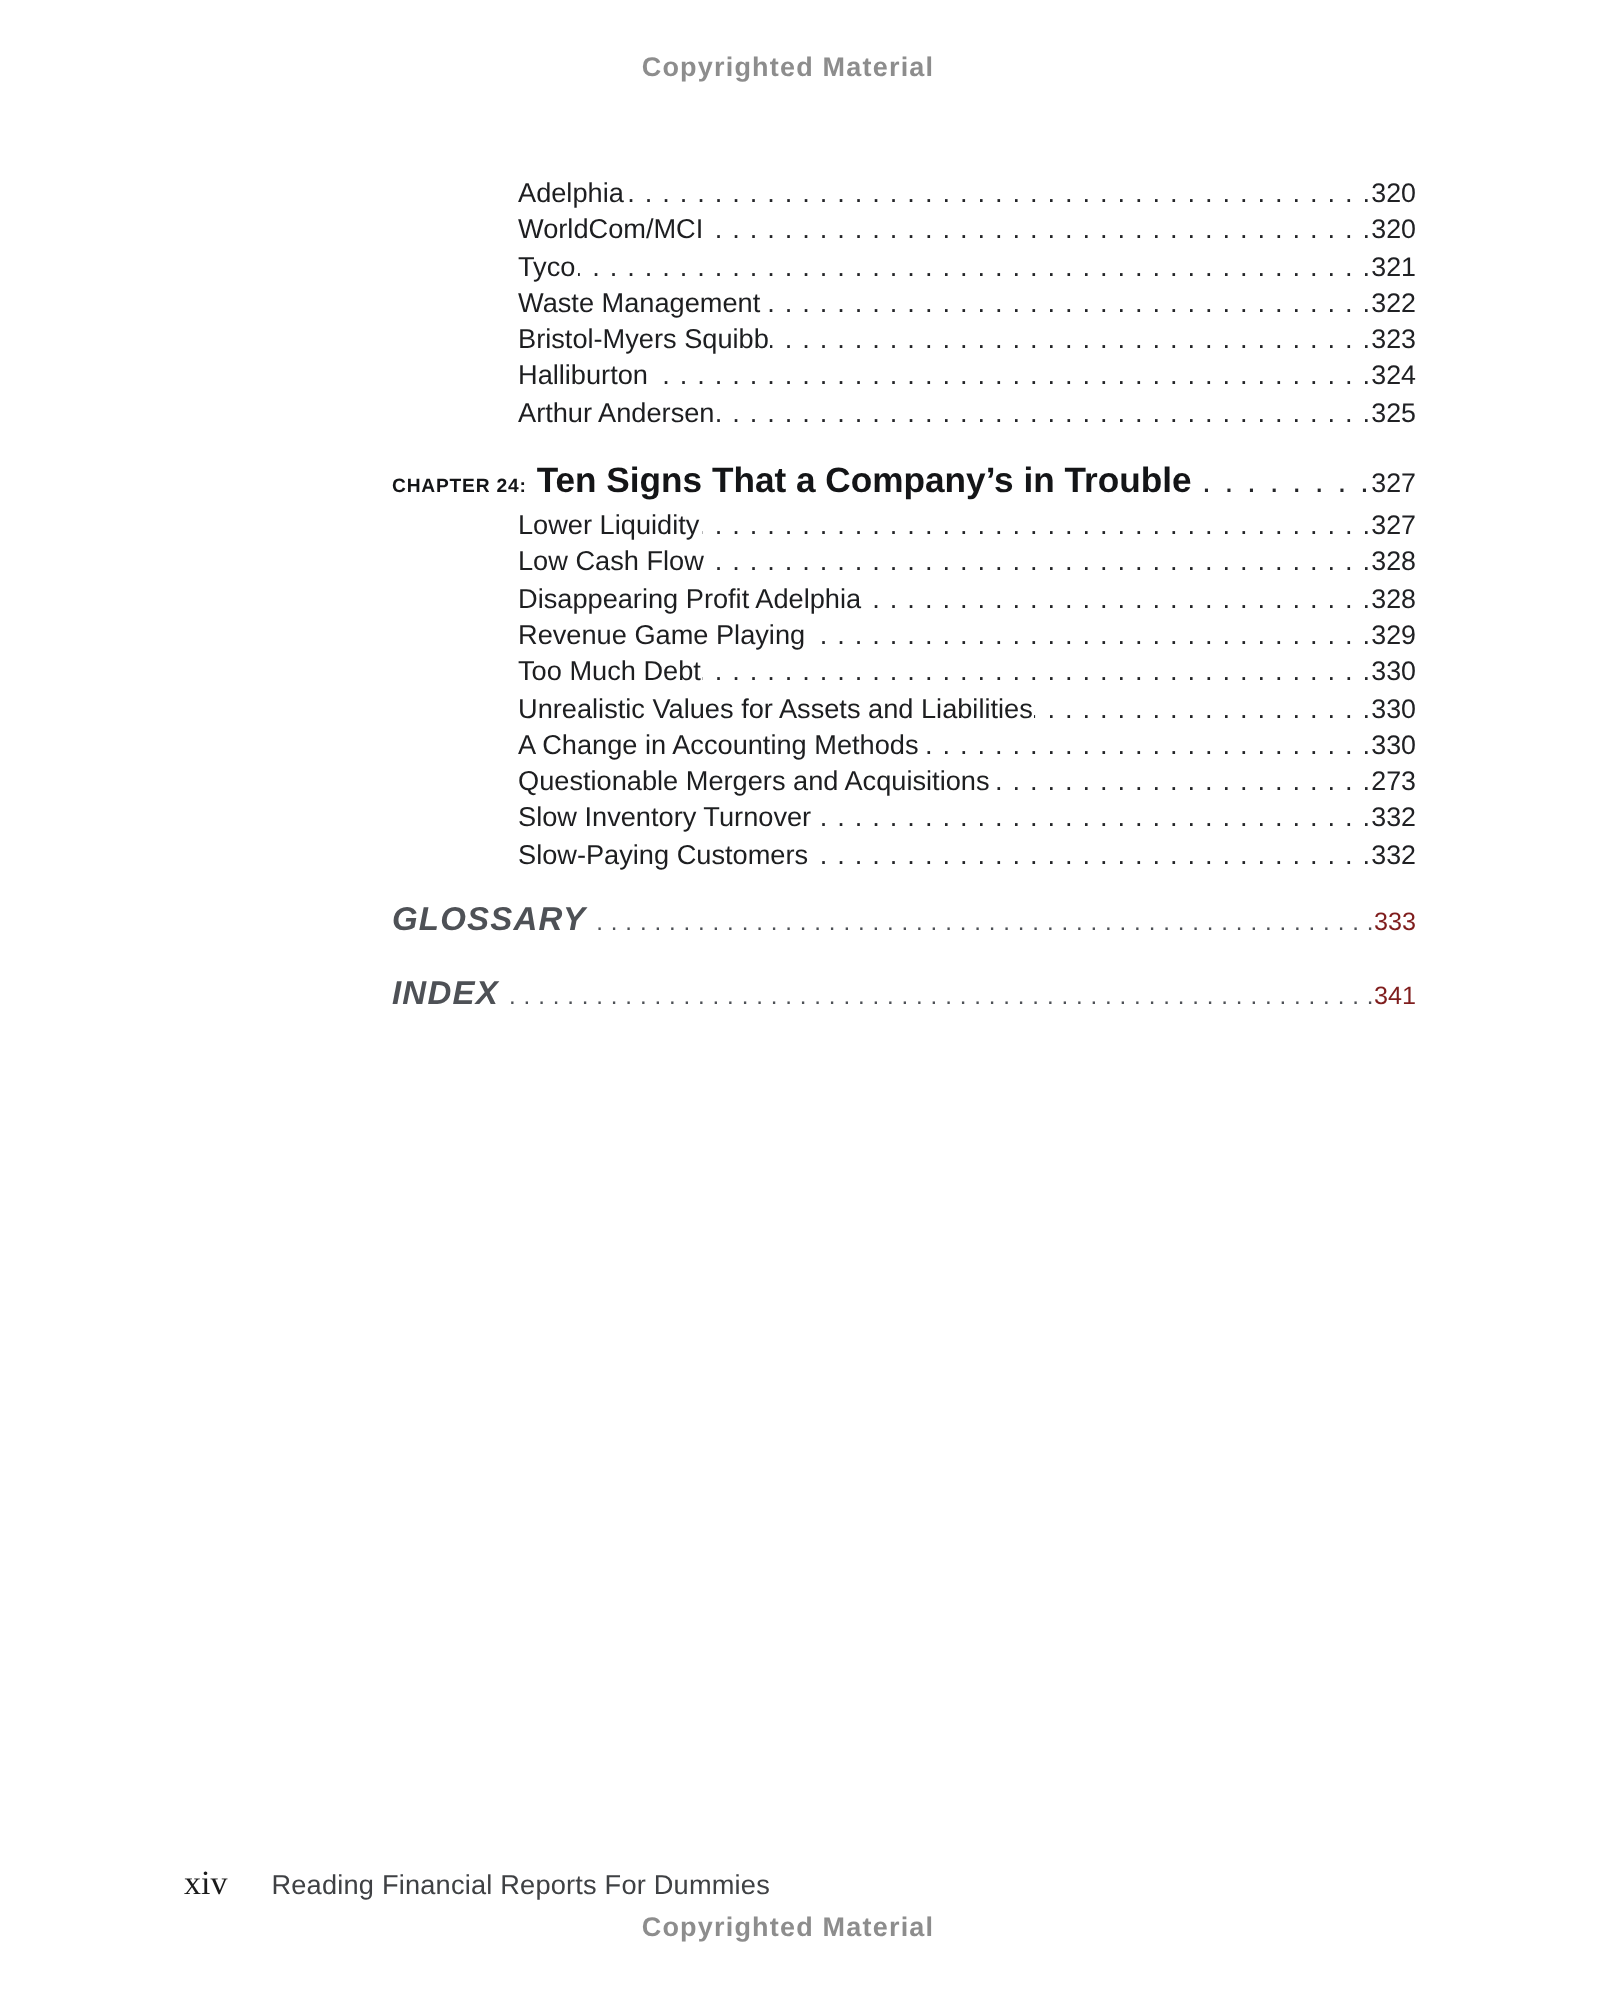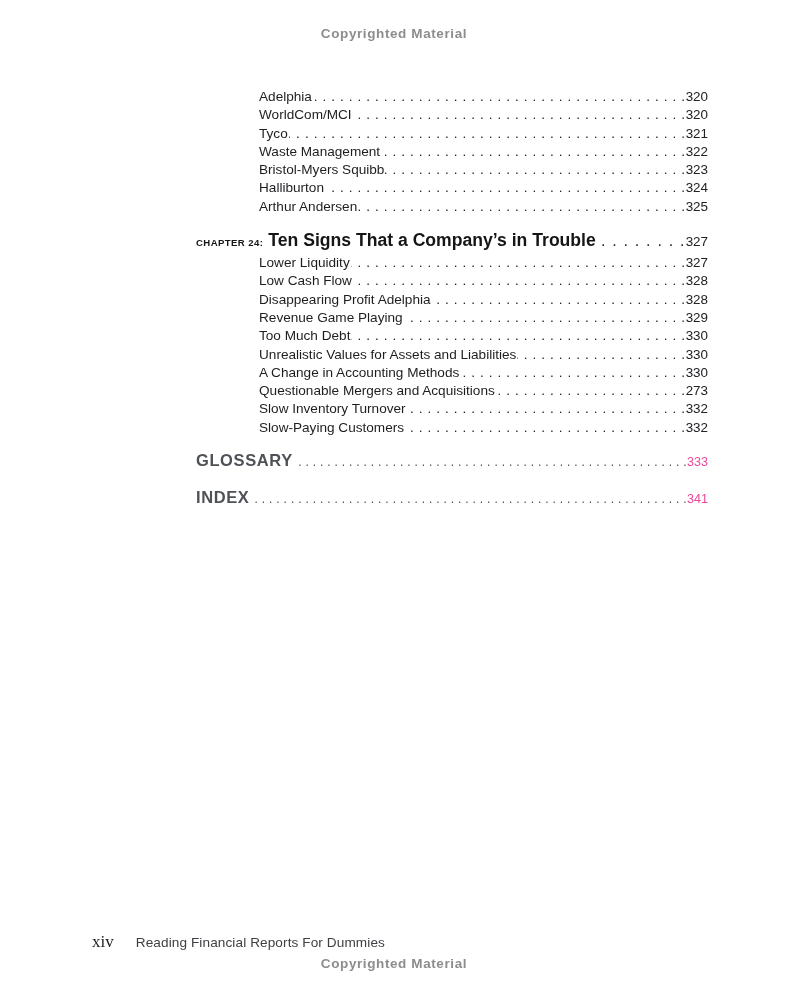--- a/index.html
+++ b/index.html
@@ -111,30 +111,31 @@
     height: 22px;
   }
   .back-row.first { margin-top: 12px; }
   .back-row.next  { margin-top: 15px; }
   .back-label {
     font-size: 16.5px;
     font-weight: 700;
     letter-spacing: 0.6px;
     color: #4e5156;
     white-space: nowrap;
+    font-style: italic;
   }
   .back-row .leader { margin-left: 4px; }
   .back-row .leader::after {
     font-size: 12px;
     letter-spacing: 0.3px;
     color: #4e5156;
   }
   .back-row .pagenum {
     font-size: 12.6px;
-    color: #ec4899;
+    color: #7f1d1d;
   }
 
   
   .footer {
     position: absolute;
     left: 92px;
     top: 932px;
     display: flex;
     align-items: baseline;
   }

